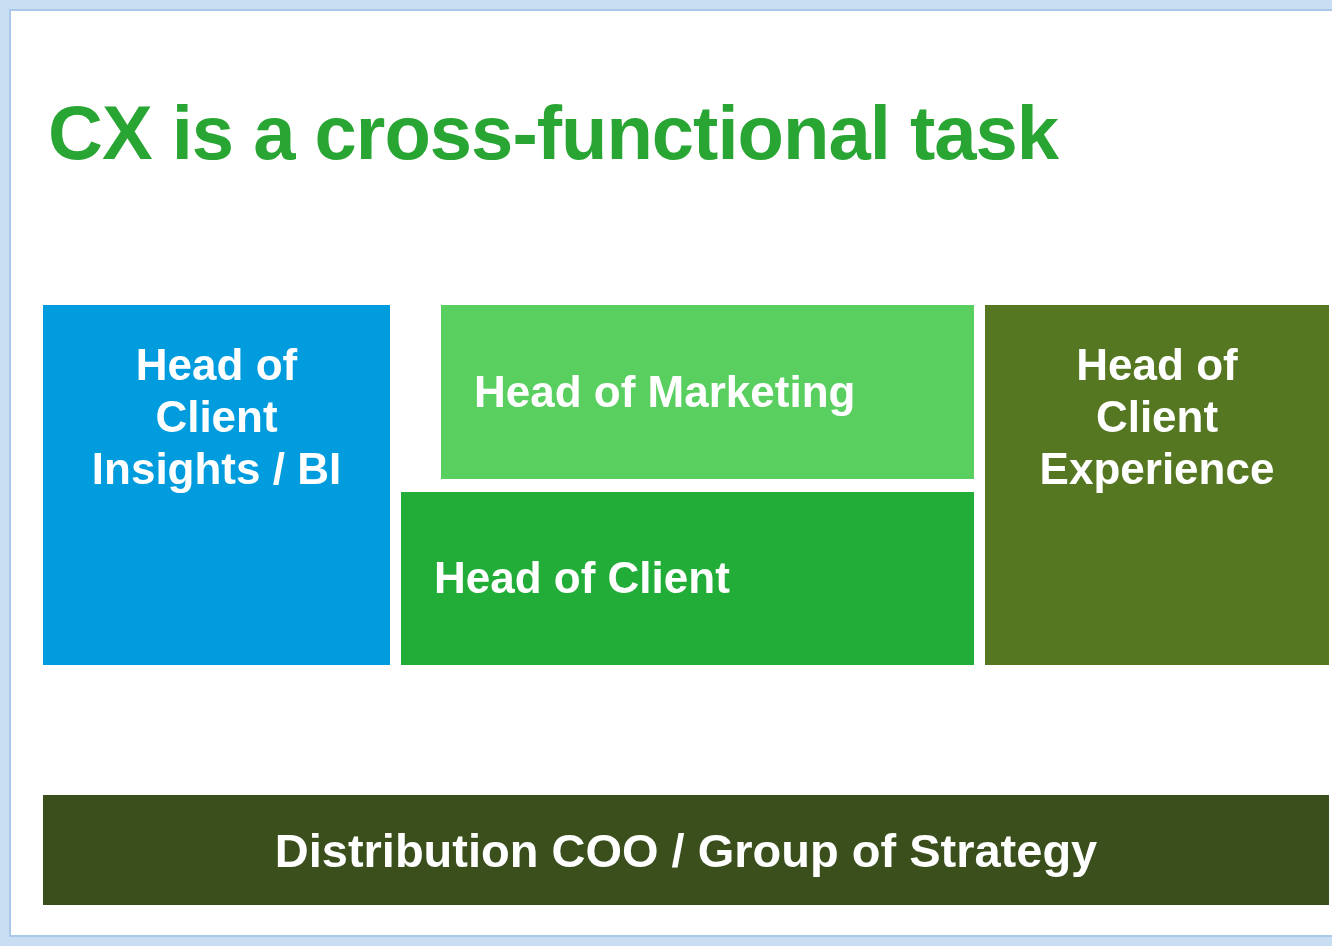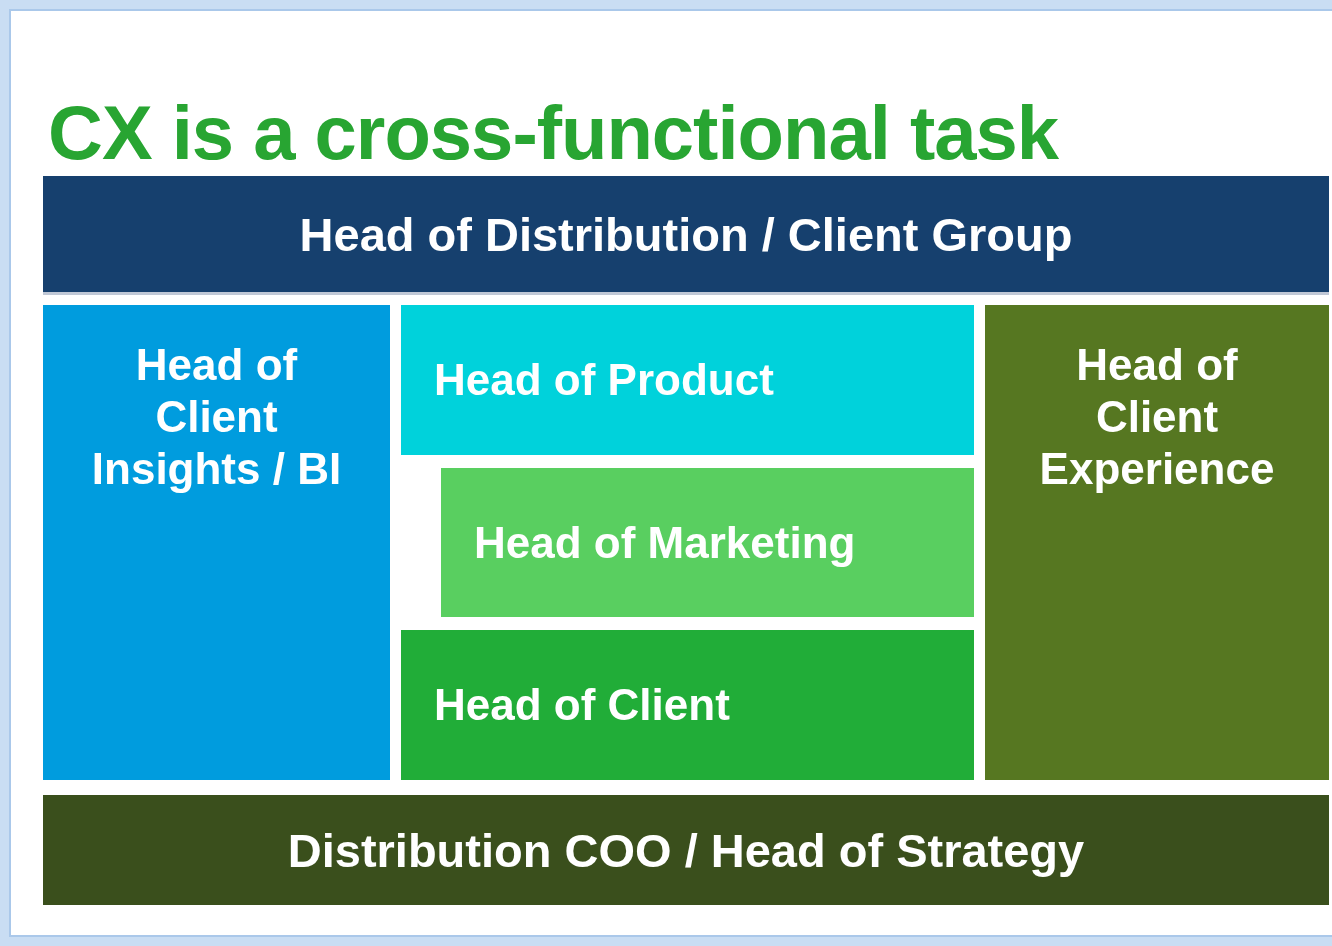--- a/index.html
+++ b/index.html
@@ -58,21 +58,21 @@
   .bar-bottom {
     top: 795px;
     height: 110px;
     background: var(--darker-olive, #3a4f1c);
   }
   .row {
     position: absolute;
     left: 43px;
     right: 43px;
     top: 305px;
-    height: 475px;
+    height: 360px;
     display: flex;
     gap: 11px;
   }
   .side-box {
     display: block;
     color: var(--text-white, #ffffff);
     font-weight: 700;
     font-size: 44px;
     text-align: center;
     padding-top: 34px;
@@ -109,44 +109,38 @@
   .mid-service  { background: var(--olive, #78a231); }
 </style>
 </head>
 <body>
 
 <div class="slide">
   <div class="frame"></div>
 
   <h1 class="title">CX is a cross-functional task</h1>
 
-  <div class="bar bar-top">
-    <span>Head of Distribution / Client Group</span>
-  </div>
 
   <div class="row">
 
     <div class="side-box col-left">Head of
 Client
 Insights / BI</div>
 
     <div class="col-mid">
-      <div class="mid-box mid-product">
-        <span>Head of Product</span>
-      </div>
       <div class="mid-box mid-marketing">
         <span>Head of Marketing</span>
       </div>
       <div class="mid-box mid-sales">
         <span>Head of Client</span>
       </div>
     </div>
 
     <div class="side-box col-right">Head of
 Client
 Experience</div>
 
   </div>
 
   <div class="bar bar-bottom">
-    <span>Distribution COO / Head of Strategy</span>
+    <span>Distribution COO / Group of Strategy</span>
   </div>
 </div>
 
 </body></html>

